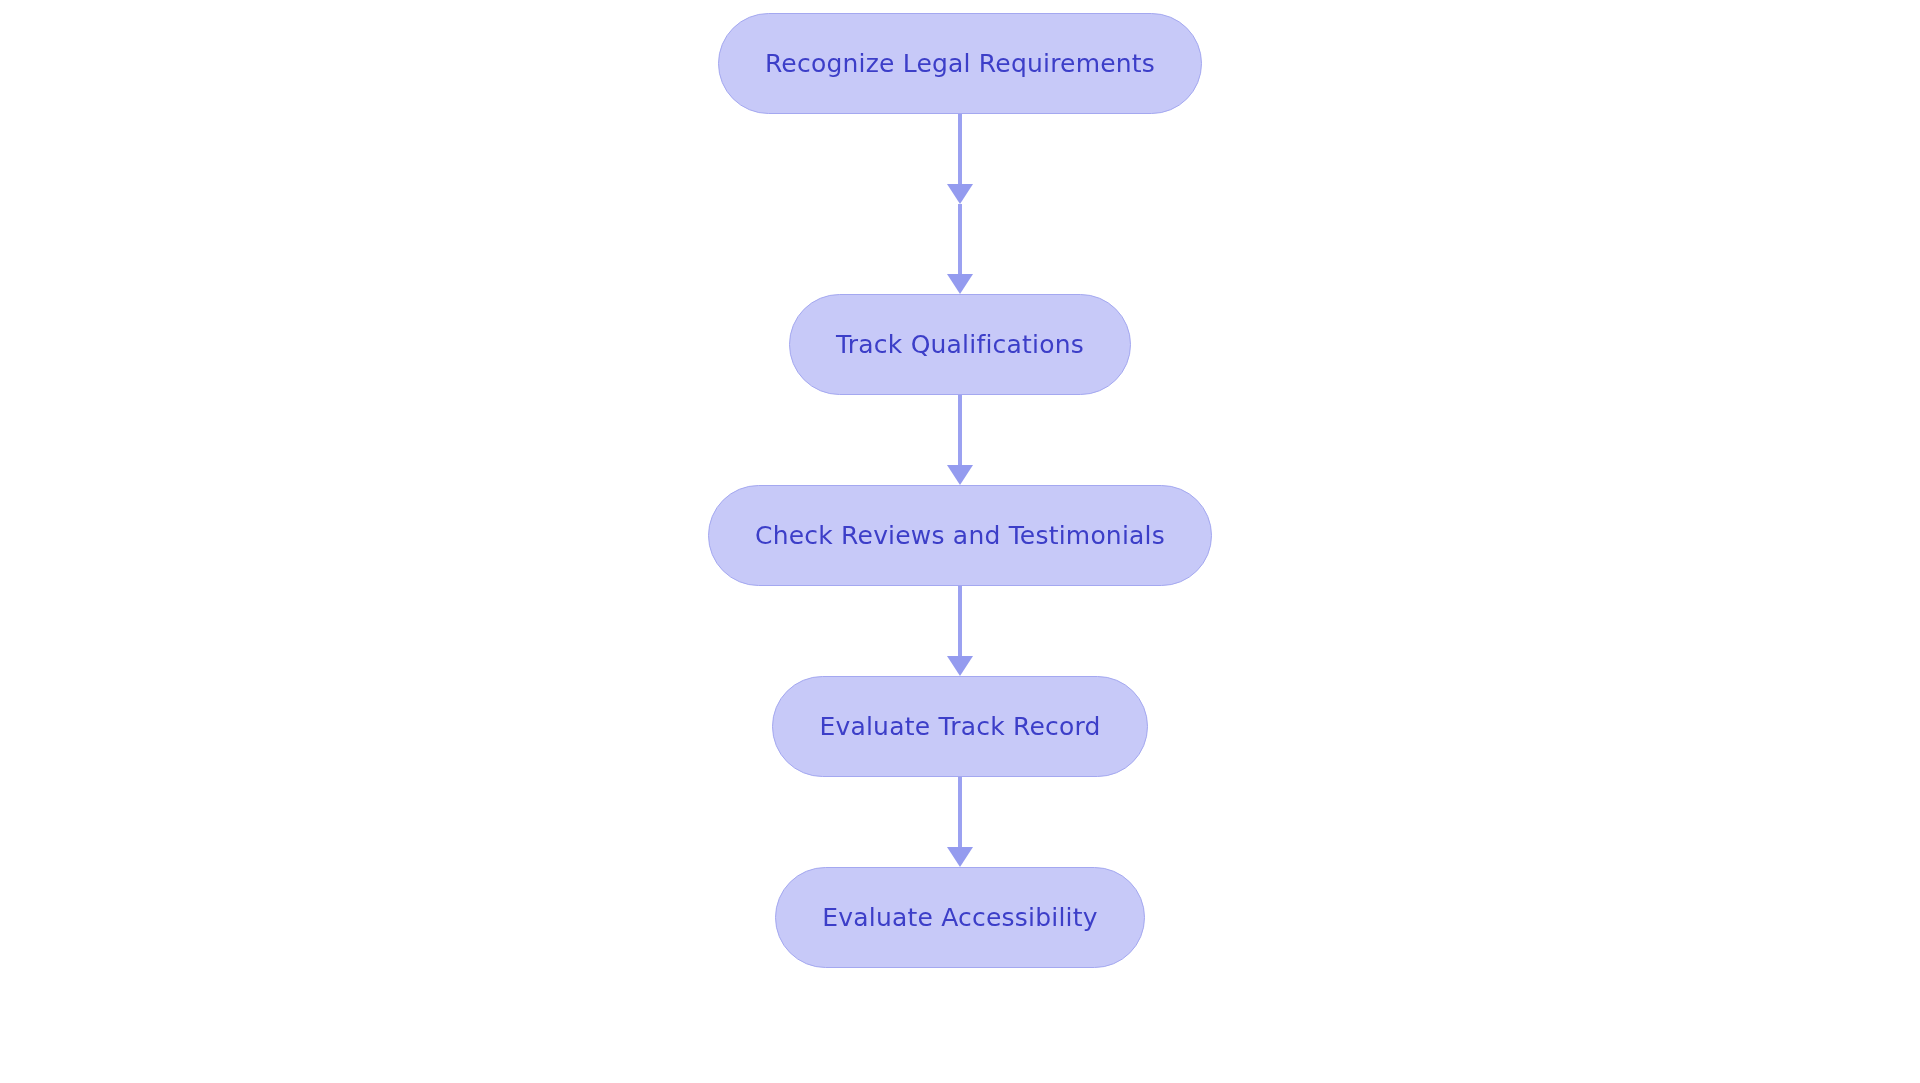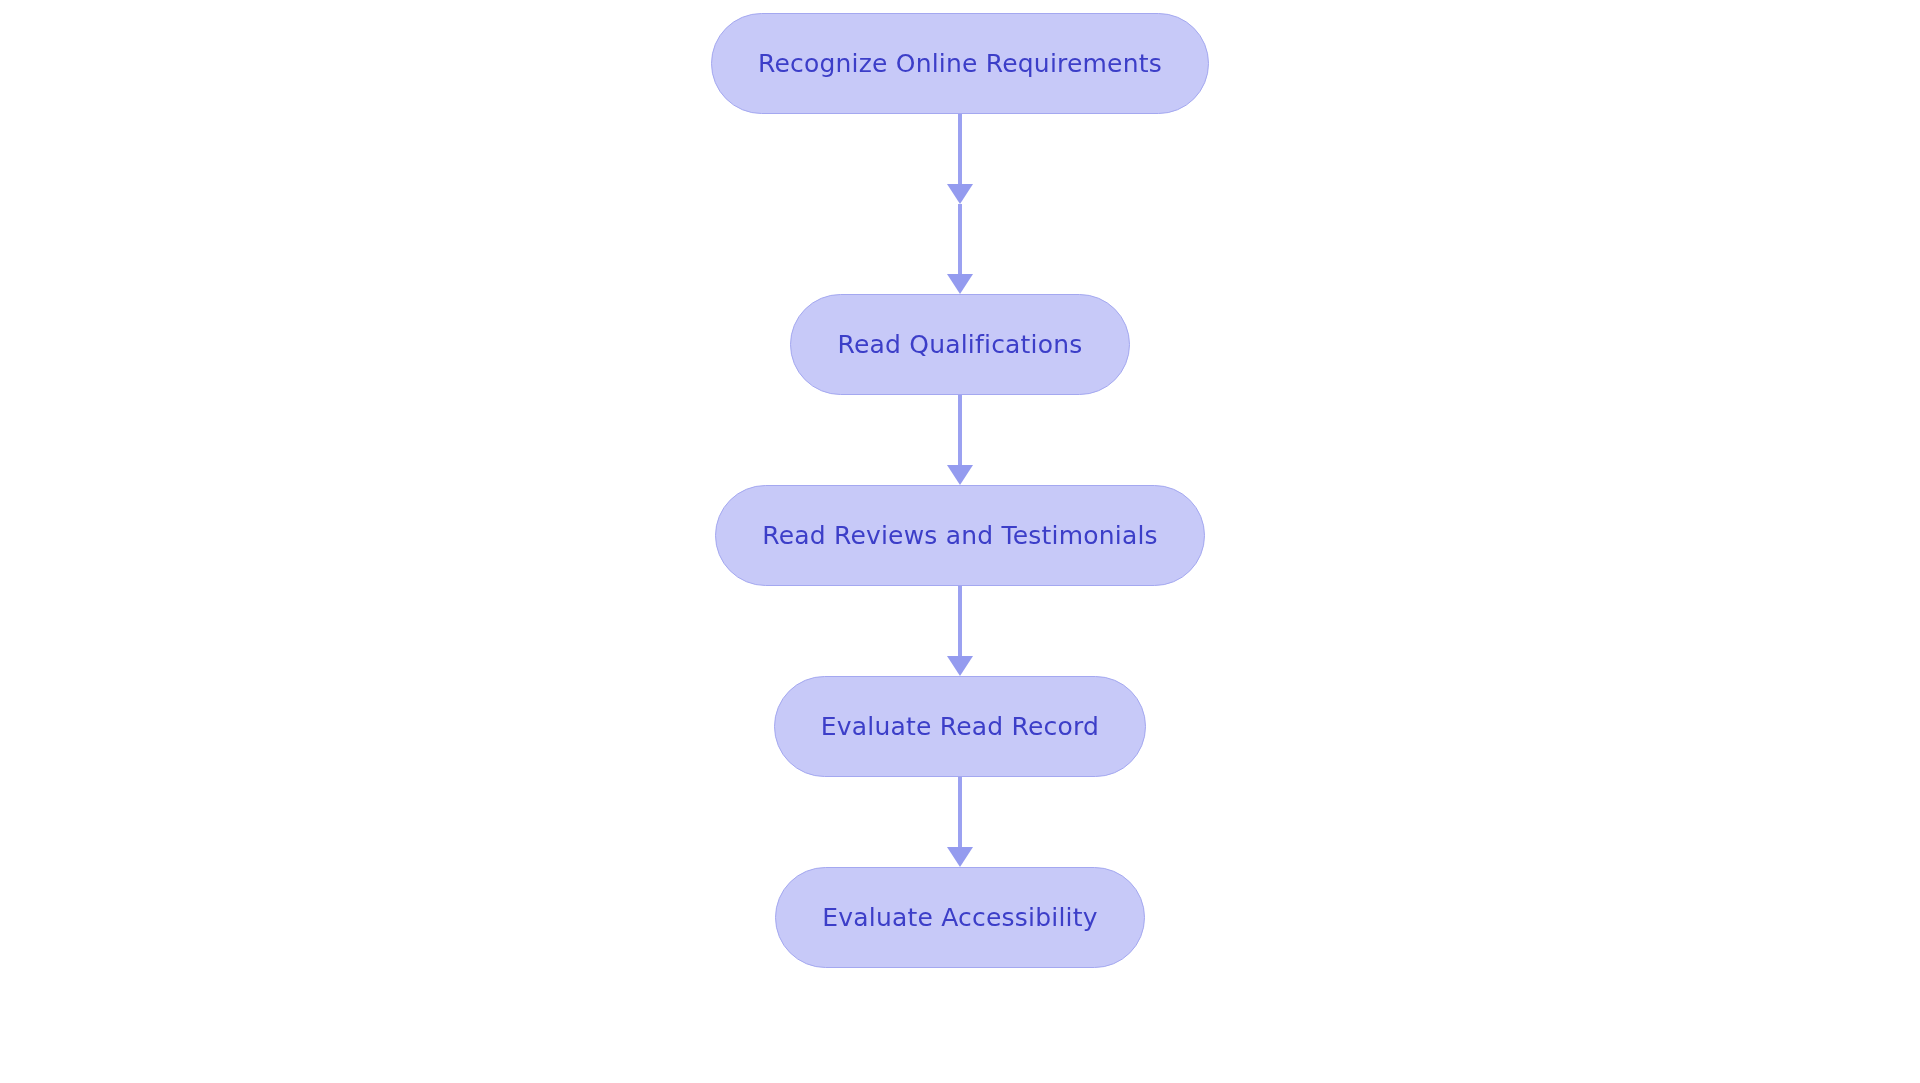--- a/index.html
+++ b/index.html
@@ -61,54 +61,54 @@
     border-right: 13px solid transparent;
     border-top: 20px solid #949bef;
   }
 </style>
 </head>
 <body>
 
 <div class="flow">
 
   <div class="node">
-    <span class="node-label">Recognize Online Requirements</span>
+    <span class="node-label">Recognize Legal Requirements</span>
   </div>
 
   <div class="connector">
     <div class="connector-line"></div>
     <div class="arrowhead"></div>
   </div>
 
 
   <div class="connector">
     <div class="connector-line"></div>
     <div class="arrowhead"></div>
   </div>
 
   <div class="node">
-    <span class="node-label">Read Qualifications</span>
+    <span class="node-label">Track Qualifications</span>
   </div>
 
   <div class="connector">
     <div class="connector-line"></div>
     <div class="arrowhead"></div>
   </div>
 
   <div class="node">
-    <span class="node-label">Read Reviews and Testimonials</span>
+    <span class="node-label">Check Reviews and Testimonials</span>
   </div>
 
   <div class="connector">
     <div class="connector-line"></div>
     <div class="arrowhead"></div>
   </div>
 
   <div class="node">
-    <span class="node-label">Evaluate Read Record</span>
+    <span class="node-label">Evaluate Track Record</span>
   </div>
 
   <div class="connector">
     <div class="connector-line"></div>
     <div class="arrowhead"></div>
   </div>
 
   <div class="node">
     <span class="node-label">Evaluate Accessibility</span>
   </div>

